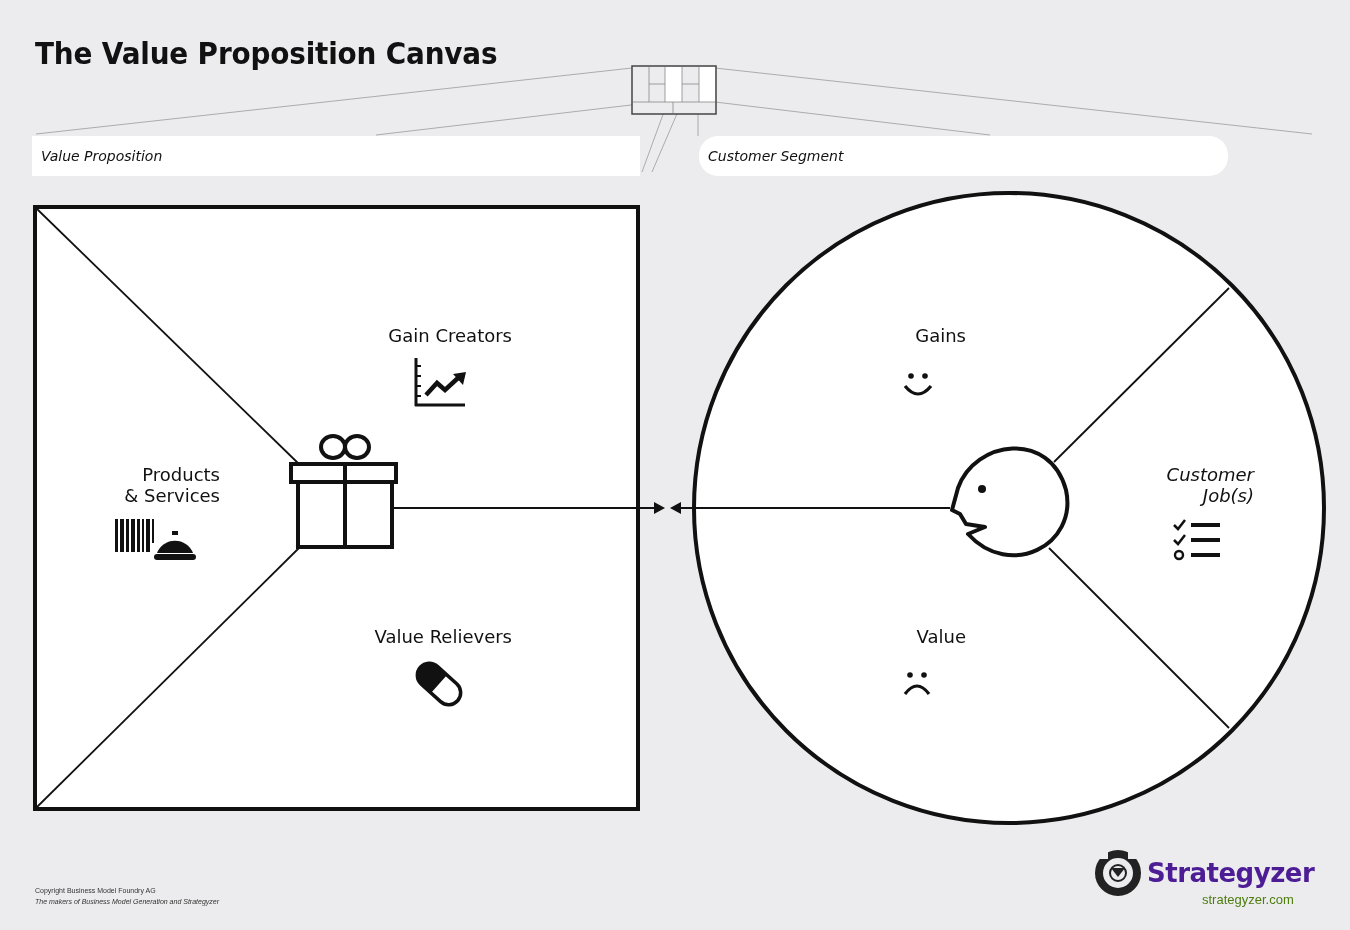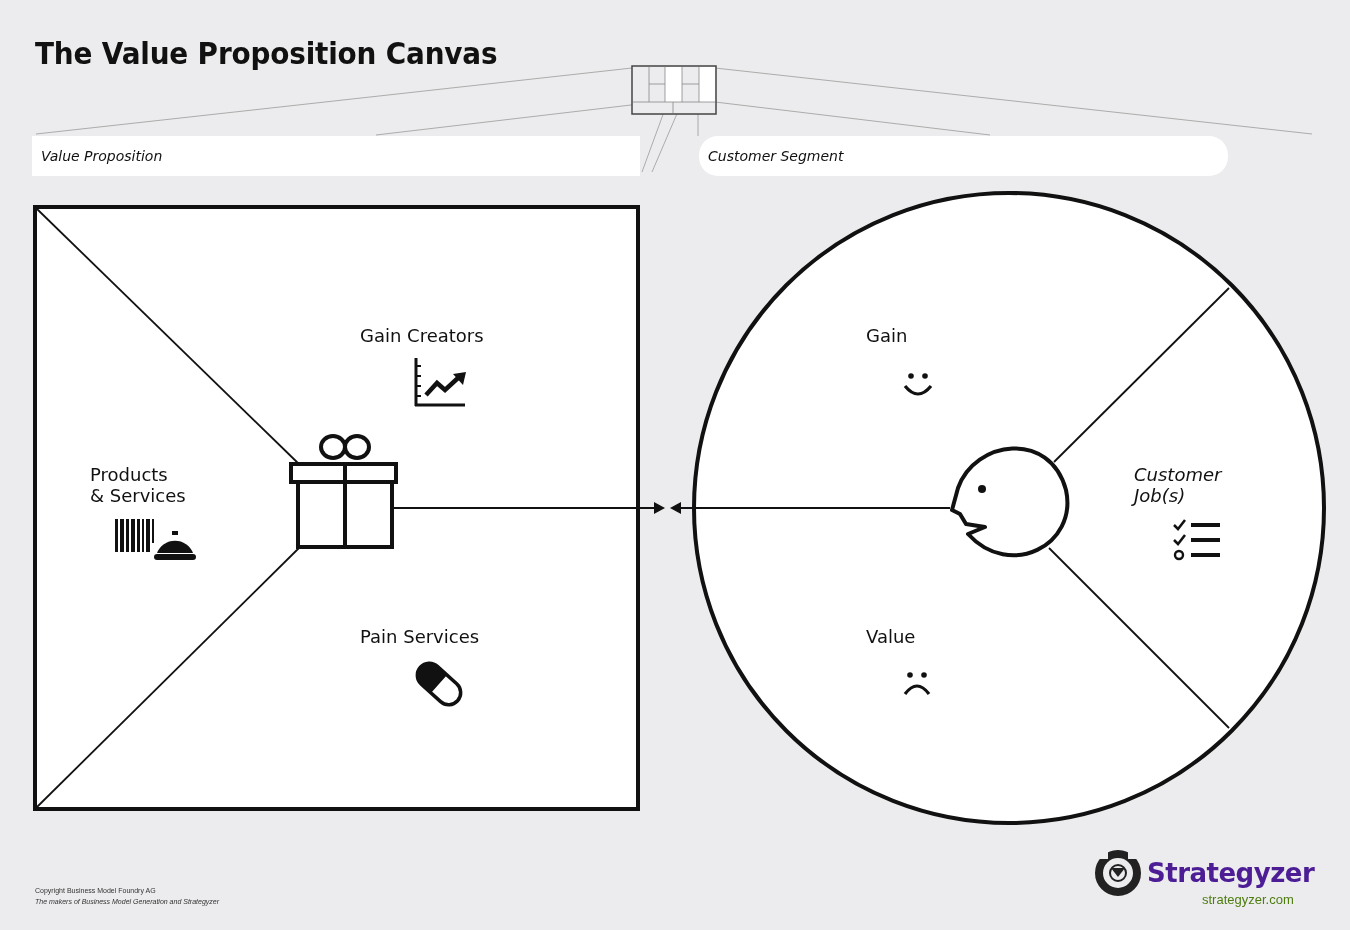--- a/index.html
+++ b/index.html
@@ -18,21 +18,21 @@
     background: #ffffff; height: 40px;
   }
   .name-bar input {
     width: 100%; height: 100%; border: none; outline: none; background: transparent;
     font-family: "DejaVu Sans", sans-serif; font-style: italic; font-size: 14px;
     color: #111; padding: 0 8px 0 9px; box-sizing: border-box;
   }
   .name-bar input::placeholder { color: #111; opacity: 1; }
   svg.canvas { position: absolute; left: 0; top: 0; }
   .label {
-    position: absolute; text-align: left; font-size: 18px; line-height: 21px;
+    position: absolute; text-align: right; font-size: 18px; line-height: 21px;
     font-family: "DejaVu Sans", sans-serif; color: #111; white-space: nowrap;
   }
   .zone { position: absolute; cursor: pointer; }
   .footer1 { left: 35px; top: 887px; font-size: 7px; color: #333; }
   .footer2 { left: 35px; top: 898px; font-size: 7px; font-style: italic; color: #333; }
   .brand-name {
     left: 1147px; top: 858px; font-size: 26px; font-weight: bold; color: #4c1d95;
     font-family: "DejaVu Sans", sans-serif; letter-spacing: -0.5px;
   }
   .brand-url { left: 1202px; top: 892px; font-size: 13px; color: #4d7c0f; }
@@ -167,23 +167,23 @@
 </div>
 <div class="abs name-bar" style="left:699px; top:136px; width:529px;border-radius:19px;">
   <input type="text" placeholder="Customer Segment" style="">
 </div>
 
 <div class="label" style="left:360px; top:325px; width:152px;">Gain Creators</div>
 <div class="label" style="left:90px; top:464px; width:130px;">
   <div>Products</div>
   <div>&amp; Services</div>
 </div>
-<div class="label" style="left:360px; top:626px; width:152px;">Pain Services</div>
+<div class="label" style="left:360px; top:626px; width:152px;">Value Relievers</div>
 
-<div class="label" style="left:866px; top:325px; width:100px;">Gain</div>
+<div class="label" style="left:866px; top:325px; width:100px;">Gains</div>
 <div class="label" style="left:1134px; top:464px; width:120px;font-style:italic;">
   <div>Customer</div>
   <div>Job(s)</div>
 </div>
 <div class="label" style="left:866px; top:626px; width:100px;">Value</div>
 
 <div class="zone" style="left:300px; top:215px; width:330px; height:240px;"></div>
 <div class="zone" style="left:45px; top:300px; width:240px; height:410px;"></div>
 <div class="zone" style="left:300px; top:560px; width:330px; height:240px;"></div>
 <div class="zone" style="left:760px; top:220px; width:290px; height:220px;"></div>

